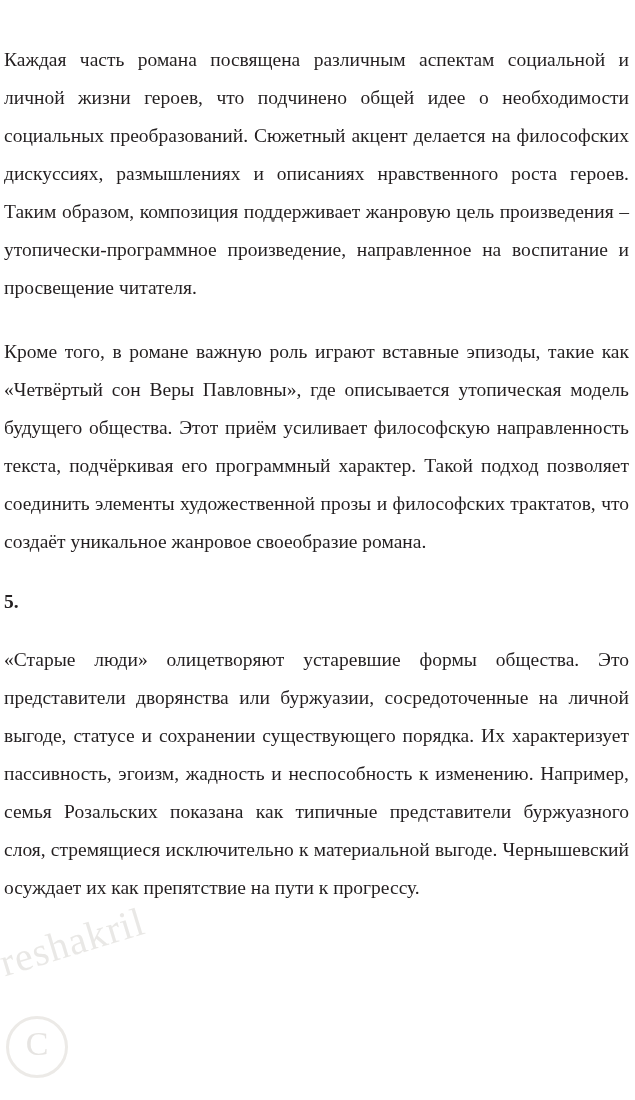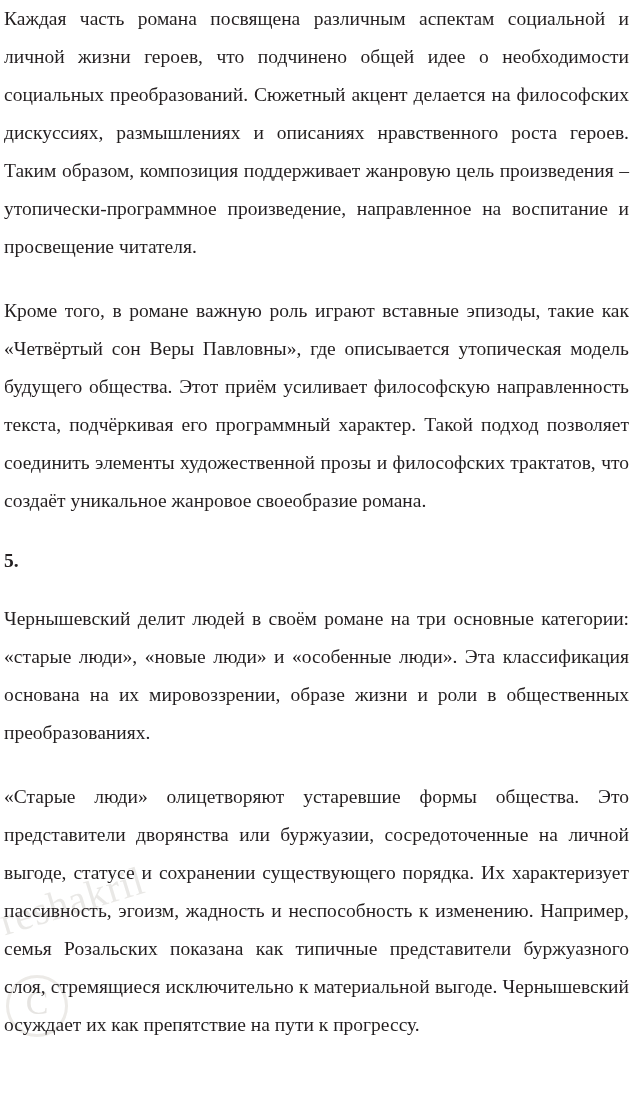--- a/index.html
+++ b/index.html
@@ -18,20 +18,21 @@
   .page {
     position: relative;
     width: 635px;
     height: 1100px;
     box-sizing: border-box;
     padding: 0 6px 0 4px;
   }
   .doc-body {
     position: relative;
     z-index: 2;
+    margin-top: 41px;
   }
   p.para {
     margin: 0 0 26px 0;
     font-size: 19.5px;
     line-height: 38px;
     text-align: justify;
     text-justify: inter-word;
     hyphens: none;
   }
   p.para:last-child {
@@ -90,18 +91,17 @@
   <div class="watermark-seal">C</div>
 
   <div class="doc-body">
 
     <p class="para">Каждая часть романа посвящена различным аспектам социальной и личной жизни героев, что подчинено общей идее о необходимости социальных преобразований. Сюжетный акцент делается на философских дискуссиях, размышлениях и описаниях нравственного роста героев. Таким образом, композиция поддерживает жанровую цель произведения – утопически-программное произведение, направленное на воспитание и просвещение читателя.</p>
 
     <p class="para">Кроме того, в романе важную роль играют вставные эпизоды, такие как «Четвёртый сон Веры Павловны», где описывается утопическая модель будущего общества. Этот приём усиливает философскую направленность текста, подчёркивая его программный характер. Такой подход позволяет соединить элементы художественной прозы и философских трактатов, что создаёт уникальное жанровое своеобразие романа.</p>
 
     <p class="heading">5.</p>
 
-    <p class="para">Чернышевский делит людей в своём романе на три основные категории: «старые люди», «новые люди» и «особенные люди». Эта классификация основана на их мировоззрении, образе жизни и роли в общественных преобразованиях.</p>
 
     <p class="para"><span class="bold">«Старые люди»</span><span> олицетворяют устаревшие формы общества. Это представители дворянства или буржуазии, сосредоточенные на личной выгоде, статусе и сохранении существующего порядка. Их характеризует пассивность, эгоизм, жадность и неспособность к изменению. Например, семья Розальских показана как типичные представители буржуазного слоя, стремящиеся исключительно к материальной выгоде. Чернышевский осуждает их как препятствие на пути к прогрессу.</span></p>
 
   </div>
 </div>
 
 </body></html>

